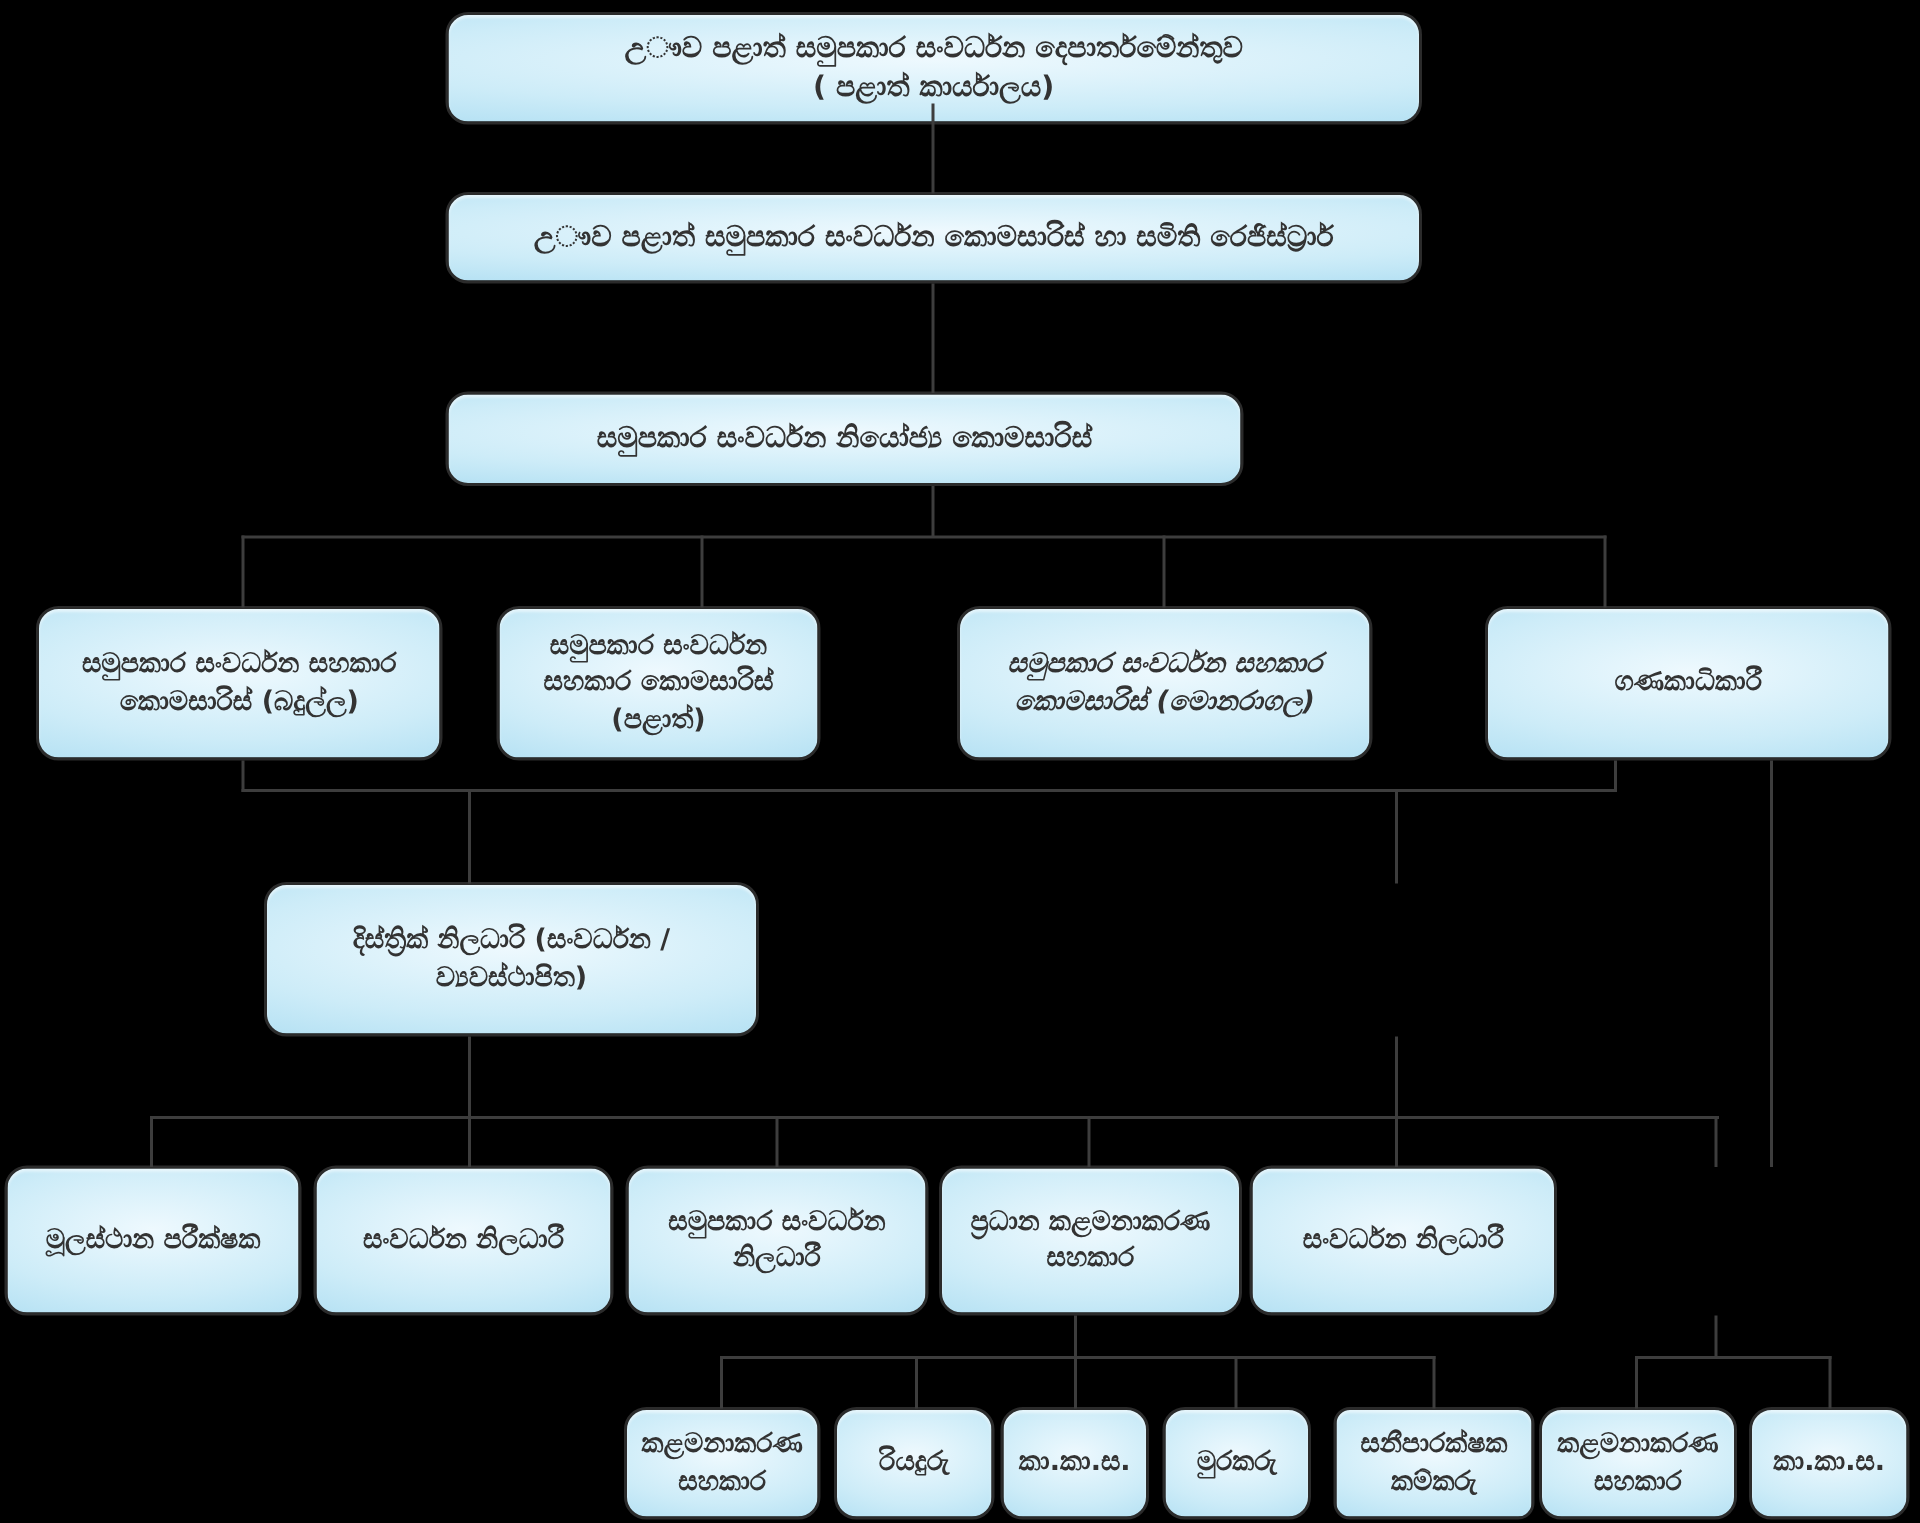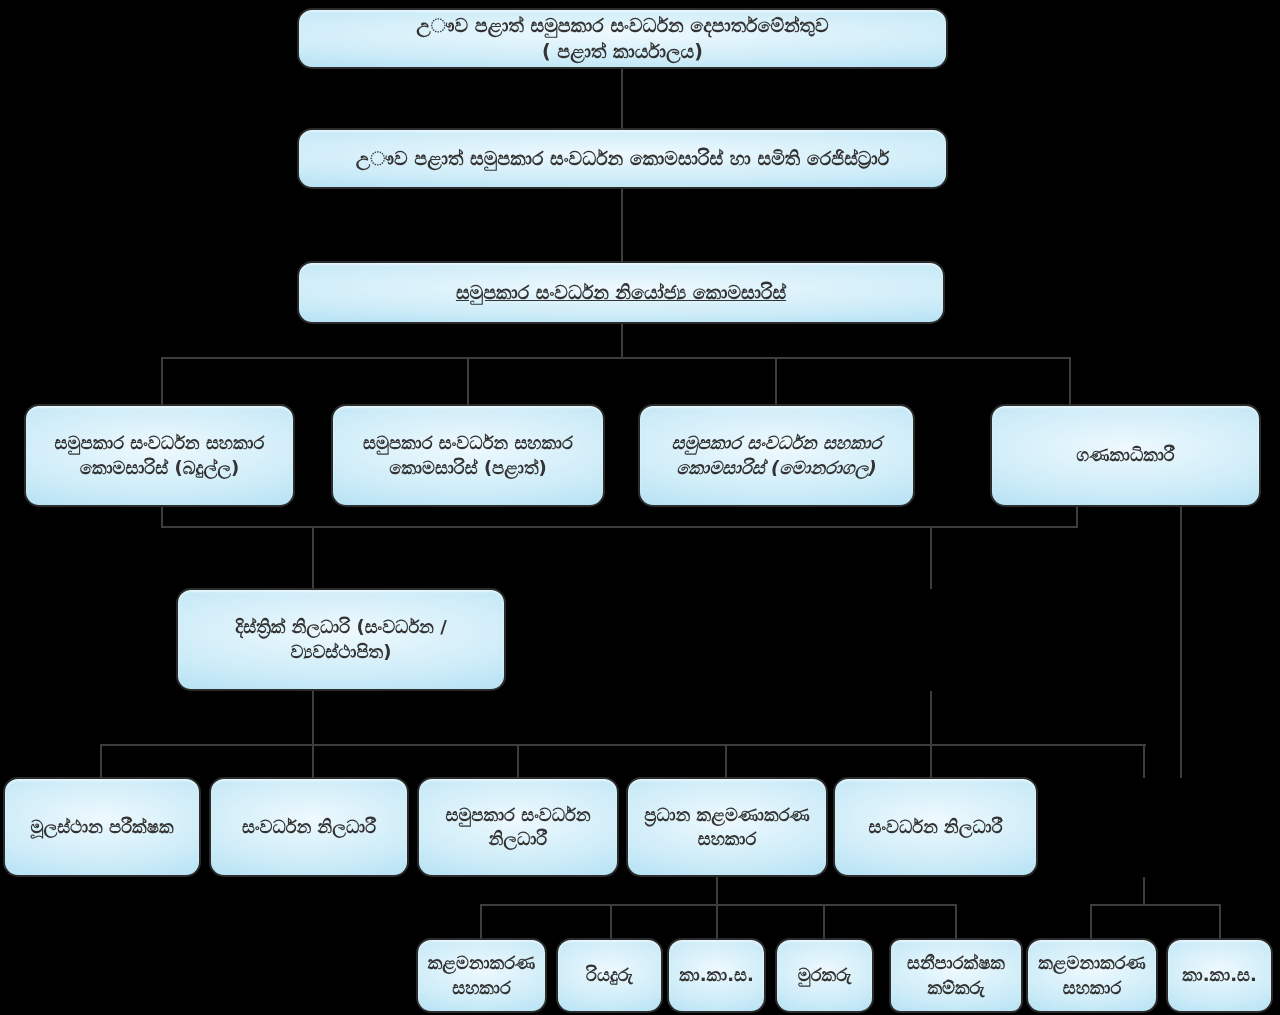--- a/index.html
+++ b/index.html
@@ -22,37 +22,37 @@
   .fs-md{font-size:18px;}
   .conn{position:absolute;background:#3d3d3d;}
   .v{width:2px;}
   .h{height:2px;}
 </style>
 </head>
 <body>
 
 <div id="canvas">
 
-  <div class="node fs-lg" style="left:297px;top:8px;width:651px;height:61px;">
+  <div class="node fs-lg" style="left:297px;top:8px;width:651px;height:75px;">
     <span class="line">උෟව පළාත් සමුපකාර සංවර්ධන දෙපාර්තමේන්තුව</span>
     <span class="line">( පළාත් කාර්යාලය)</span>
   </div>
 
   <div class="node fs-lg" style="left:297px;top:128px;width:651px;height:61px;">
     <span class="line">උෟව පළාත් සමුපකාර සංවර්ධන කොමසාරිස් හා සමිති රෙජිස්ට්‍රාර්</span>
   </div>
 
-  <div class="node fs-lg" style="left:297px;top:261px;width:648px;height:63px;text-decoration:underline;">
+  <div class="node fs-lg" style="left:297px;top:261px;width:532px;height:63px;">
     <span class="line">සමුපකාර සංවර්ධන නියෝජ්‍ය කොමසාරිස්</span>
   </div>
 
   <div class="node fs-md" style="left:24px;top:404px;width:271px;height:103px;">
     <span class="line">සමුපකාර සංවර්ධන සහකාර කොමසාරිස් (බදුල්ල)</span>
   </div>
-  <div class="node fs-md" style="left:331px;top:404px;width:274px;height:103px;">
+  <div class="node fs-md" style="left:331px;top:404px;width:216px;height:103px;">
     <span class="line">සමුපකාර සංවර්ධන සහකාර කොමසාරිස් (පළාත්)</span>
   </div>
   <div class="node fs-md" style="left:638px;top:404px;width:277px;height:103px;font-style:italic;">
     <span class="line">සමුපකාර සංවර්ධන සහකාර කොමසාරිස් (මොනරාගල)</span>
   </div>
   <div class="node fs-md" style="left:947px;top:404px;width:271px;height:103px;margin-left:43px;">
     <span class="line">ගණකාධිකාරී</span>
   </div>
 
   <div class="node fs-md" style="left:176px;top:588px;width:330px;height:103px;">
@@ -62,21 +62,21 @@
   <div class="node fs-md" style="left:3px;top:777px;width:198px;height:100px;">
     <span class="line">මූලස්ථාන පරීක්ෂක</span>
   </div>
   <div class="node fs-md" style="left:209px;top:777px;width:200px;height:100px;">
     <span class="line">සංවර්ධන නිලධාරී</span>
   </div>
   <div class="node fs-md" style="left:417px;top:777px;width:202px;height:100px;">
     <span class="line">සමුපකාර සංවර්ධන නිලධාරී</span>
   </div>
   <div class="node fs-md" style="left:626px;top:777px;width:202px;height:100px;">
-    <span class="line">ප්‍රධාන කළමණාකරණ සහකාර</span>
+    <span class="line">ප්‍රධාන කළමනාකරණ සහකාර</span>
   </div>
   <div class="node fs-md" style="left:833px;top:777px;width:205px;height:100px;">
     <span class="line">සංවර්ධන නිලධාරී</span>
   </div>
 
   <div class="node fs-md" style="left:416px;top:938px;width:131px;height:75px;padding:2px 6px;">
     <span class="line">කළමනාකරණ සහකාර</span>
   </div>
   <div class="node fs-md" style="left:556px;top:938px;width:107px;height:75px;padding:2px 6px;">
     <span class="line">රියදුරු</span>

